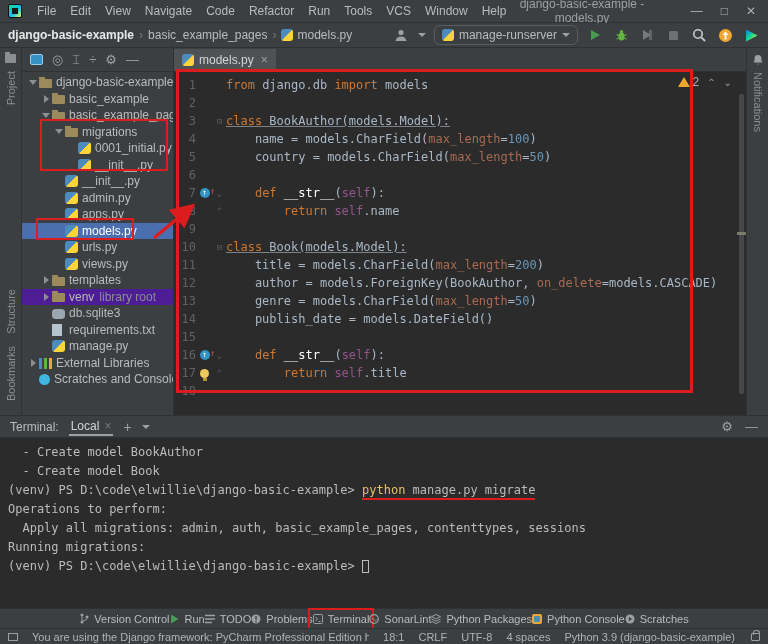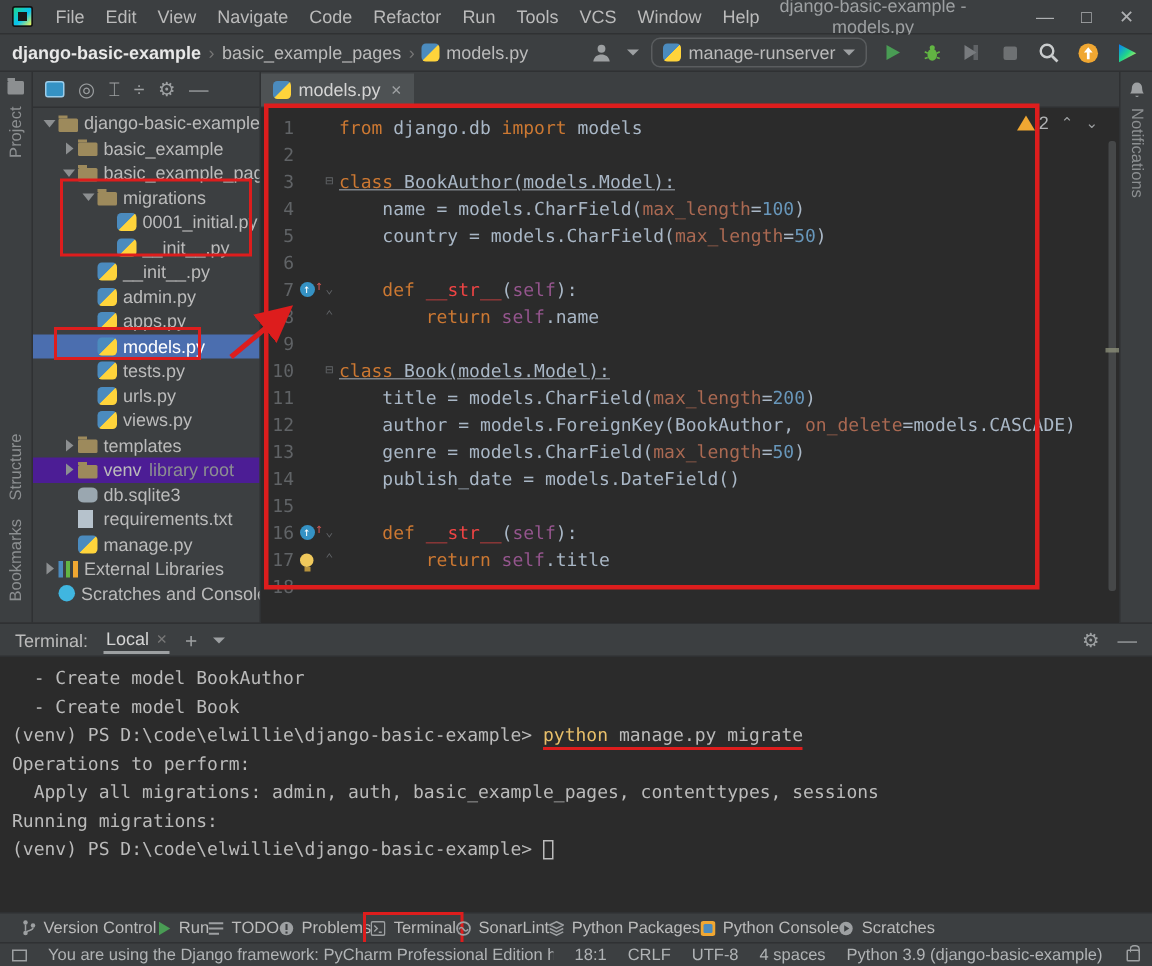--- a/index.html
+++ b/index.html
@@ -83,21 +83,21 @@
   .lmark { width:17px; flex:0 0 17px; display:flex; align-items:center; justify-content:center; }
   .lfold { width:13px; flex:0 0 13px; display:flex; align-items:center; justify-content:center; color:#606366; font-size:9px; }
   .ovr { width:10px; height:10px; border-radius:50%; background:#3592c4; color:#fff; font-size:8px;
     line-height:10px; text-align:center; position:relative; }
   .ovr::after { content:"↑"; position:absolute; right:-6px; top:-2px; color:#c75450; font-size:9px; }
   .bulb { width:9px; height:9px; border-radius:50%; background:#f0c95c; position:relative; }
   .bulb::after { content:""; position:absolute; left:2.5px; bottom:-3px; width:4px; height:3px; background:#b8933c; }
   .ltext { white-space:pre; color:#a9b7c6; }
   .ltext.u { text-decoration:underline; text-decoration-color:#7d8288; }
   .tk-k { color:#cc7832; } .tk-d { color:#a9b7c6; } .tk-n { color:#6897bb; }
-  .tk-p { color:#aa6952; } .tk-m { color:#ef4444; } .tk-s { color:#94558d; }
+  .tk-p { color:#aa6952; } .tk-m { color:#ffffff; } .tk-s { color:#94558d; }
   .insp { position:absolute; top:3px; right:14px; display:flex; align-items:center; gap:8px;
     color:#afb1b3; font-family:"Liberation Sans",sans-serif; }
   .warn-tri { width:0; height:0; border-left:6px solid transparent; border-right:6px solid transparent;
     border-bottom:10px solid #f0a732; display:inline-block; }
   .chev { color:#9da0a2; font-size:10px; }
   .scrollbar { position:absolute; right:2px; top:22px; width:5px; height:300px; background:#5c6062; opacity:.55; border-radius:2px; }
   .scroll-mark { position:absolute; right:0; top:160px; width:9px; height:3px; background:#8a8d78; opacity:.8; }
 
   
   .terminal { flex:0 0 193px; background:#2b2b2b; border-top:1px solid #2f3133; display:flex; flex-direction:column; }
@@ -108,21 +108,21 @@
   .term-tab .x { color:#777; }
   .term-head-right { margin-left:auto; display:flex; gap:12px; color:#9da0a2; font-size:13px; }
   .term-body { flex:1; padding:5px 0 0 8px; font-family:"DejaVu Sans Mono", monospace; font-size:12px; }
   .tline { height:19px; line-height:19px; white-space:pre; color:#bbbbbb; }
   .tk-y { color:#e8bf6a; }
   .red-ul { border-bottom:2px solid #dd1d1d; padding-bottom:1px; }
   .cursor-block { display:inline-block; width:7px; height:13px; border:1px solid #bbbbbb; vertical-align:middle; }
 
   
   .bottombar { flex:0 0 20px; background:#3c3f41; border-top:1px solid #2f3133; display:flex;
-    align-items:center; padding:0 14px; font-size:11px; color:#bbbbbb; }
+    align-items:center; padding:0 14px; font-size:11px; color:#bbbbbb;justify-content:center; }
   .bb-item { display:flex; align-items:center; gap:5px; }
   .bb-item.annotated { outline:2px solid #dd1d1d; outline-offset:3px; }
   .bb-ic { width:10px; height:10px; display:inline-flex; align-items:center; justify-content:center; }
 
   
   .statusbar { flex:0 0 16px; background:#3c3f41; border-top:1px solid #2f3133; display:flex;
     align-items:center; padding:0 8px; font-size:11px; color:#b0b3b5; gap:14px; }
   .sb-msg { flex:1; overflow:hidden; white-space:nowrap; text-overflow:clip; }
   .sb-item { white-space:nowrap; }
   .sb-lock { width:9px; height:8px; border:1px solid #9da0a2; border-radius:1px; position:relative; margin-left:2px; }
@@ -304,26 +304,20 @@
           <div class="trow selected">
             <span style="width:32px;flex:0 0 32px;"></span>
             <span class="t-arrow"></span>
             <span class="t-ic ic-py"></span>
             <span class="t-label">models.py</span>
           </div>
           <div class="trow">
             <span style="width:32px;flex:0 0 32px;"></span>
             <span class="t-arrow"></span>
             <span class="t-ic ic-py"></span>
-            <span class="t-label">tests.py</span>
-          </div>
-          <div class="trow">
-            <span style="width:32px;flex:0 0 32px;"></span>
-            <span class="t-arrow"></span>
-            <span class="t-ic ic-py"></span>
             <span class="t-label">urls.py</span>
           </div>
           <div class="trow">
             <span style="width:32px;flex:0 0 32px;"></span>
             <span class="t-arrow"></span>
             <span class="t-ic ic-py"></span>
             <span class="t-label">views.py</span>
           </div>
           <div class="trow">
             <span style="width:19px;flex:0 0 19px;"></span>

